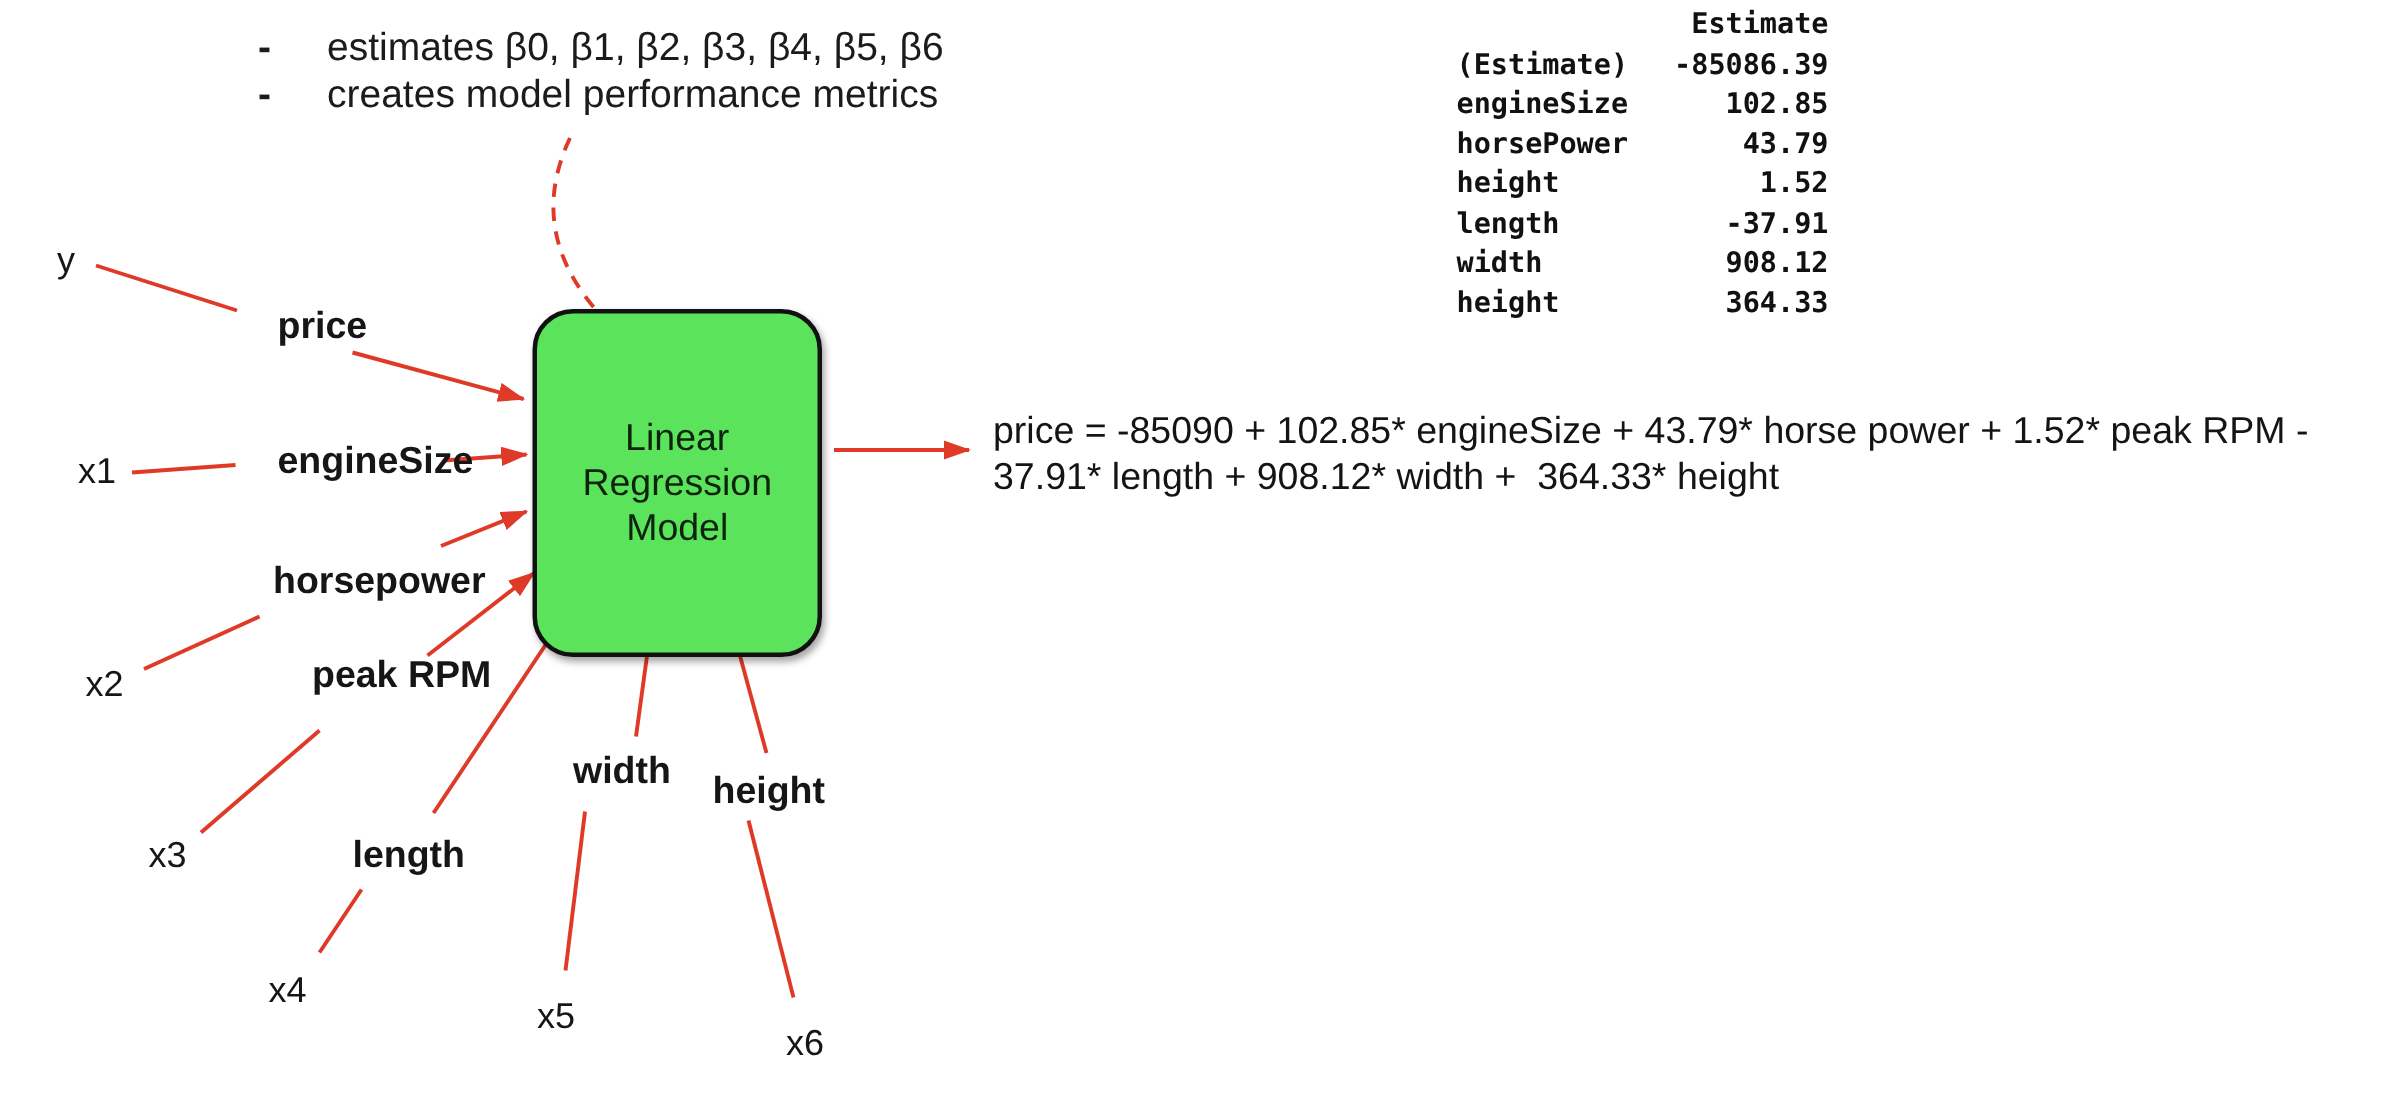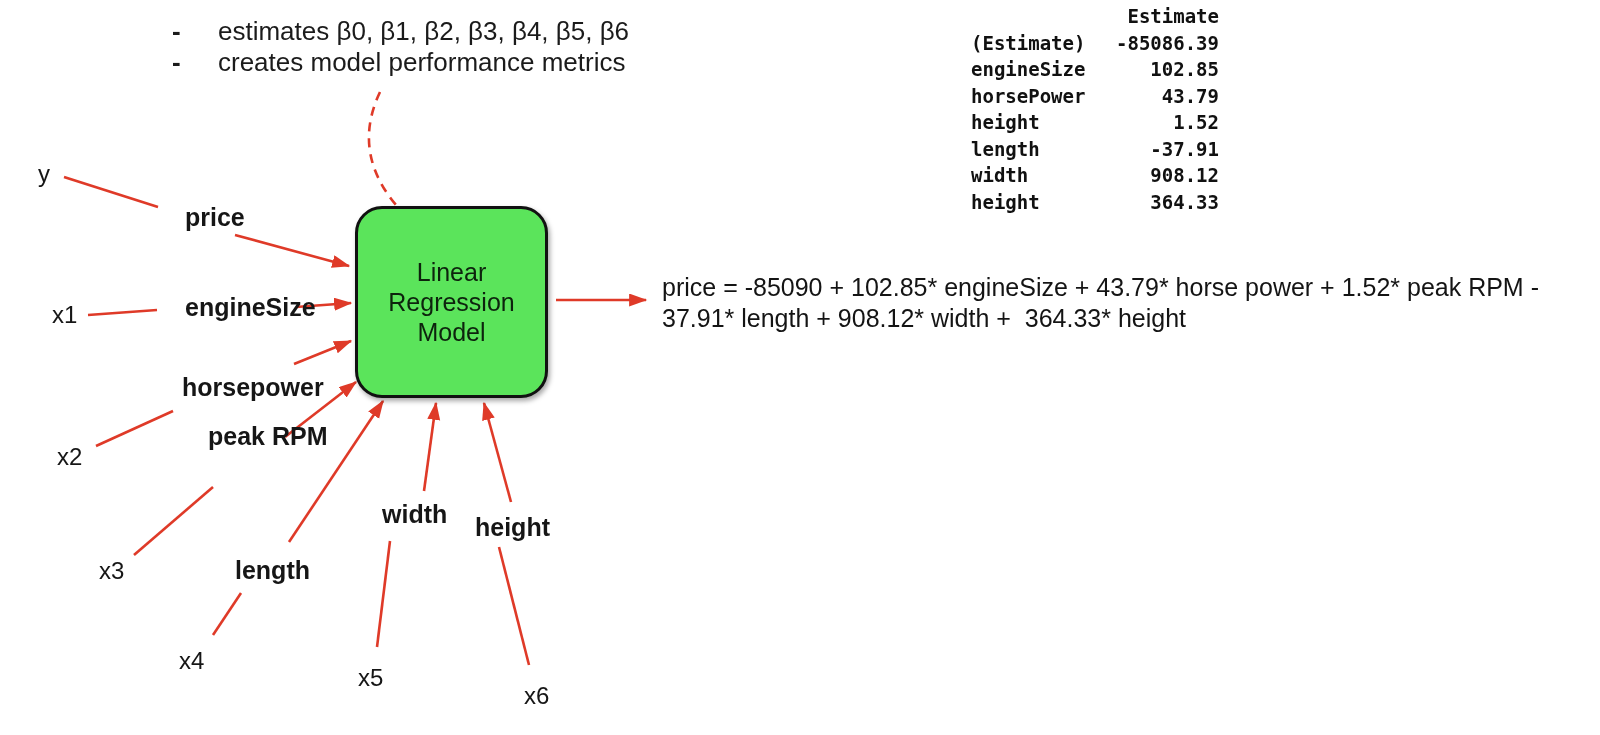--- a/index.html
+++ b/index.html
@@ -47,21 +47,21 @@
   }
   .est-header { text-align: right; }
   .est-row { display: flex; justify-content: space-between; }
   .est-term { text-align: left; }
   .est-val { text-align: right; }
 
   
   .model-box {
     position: absolute;
     left: 355px; top: 206px;
-    width: 193px; height: 192px;
+    width: 193px; height: 232px;
     background: #5be45b;
     border: 3px solid #111111;
     border-radius: 27px;
     box-shadow: 2px 3px 5px rgba(0,0,0,0.35);
     display: flex;
     align-items: center;
     justify-content: center;
     text-align: center;
   }
   .model-box span {
@@ -179,21 +179,21 @@
 
   <div class="model-box">
     <span>Linear
 Regression
 Model</span>
   </div>
 
   <div class="var-label" style="left:165px; top:203px;">price</div>
   <div class="var-label" style="left:165px; top:293px;">engineSize</div>
   <div class="var-label" style="left:162px; top:373px;">horsepower</div>
-  <div class="var-label" style="left:188px; top:422px;">peak RPM</div>
+  <div class="var-label" style="left:188px; top:436px;">peak RPM</div>
   <div class="var-label" style="left:215px; top:556px;">length</div>
   <div class="var-label" style="left:362px; top:500px;">width</div>
   <div class="var-label" style="left:455px; top:513px;">height</div>
 
   <div class="x-label" style="left:38px;  top:160px;">y</div>
   <div class="x-label" style="left:52px;  top:301px;">x1</div>
   <div class="x-label" style="left:57px;  top:443px;">x2</div>
   <div class="x-label" style="left:99px;  top:557px;">x3</div>
   <div class="x-label" style="left:179px; top:647px;">x4</div>
   <div class="x-label" style="left:358px; top:664px;">x5</div>

